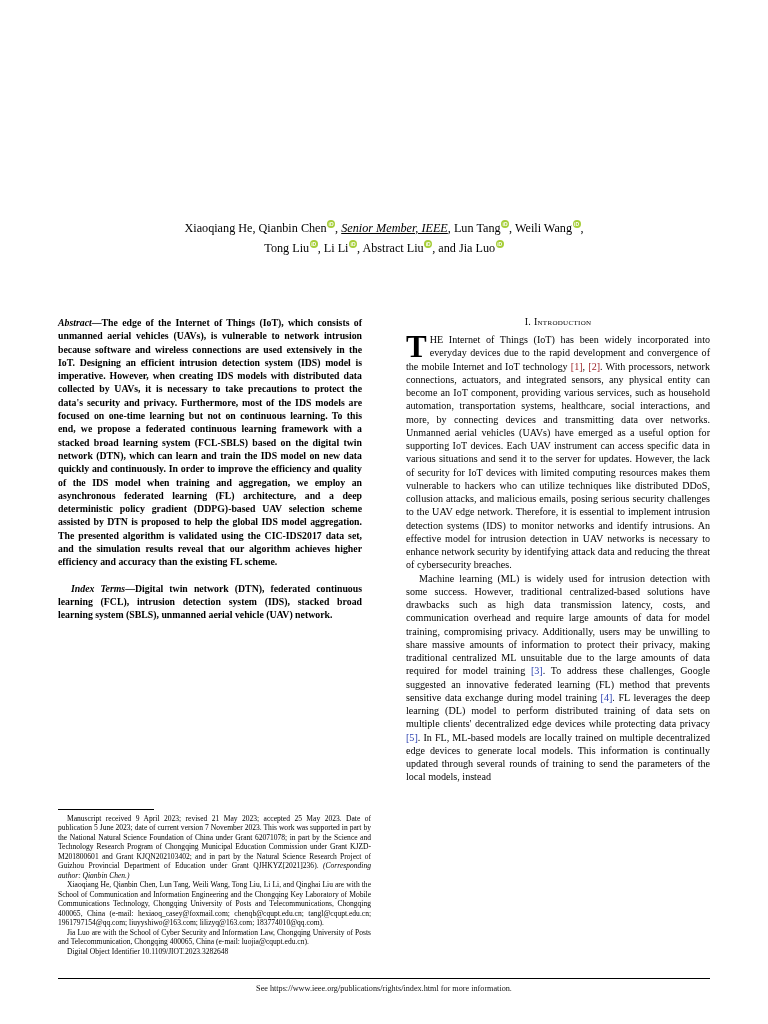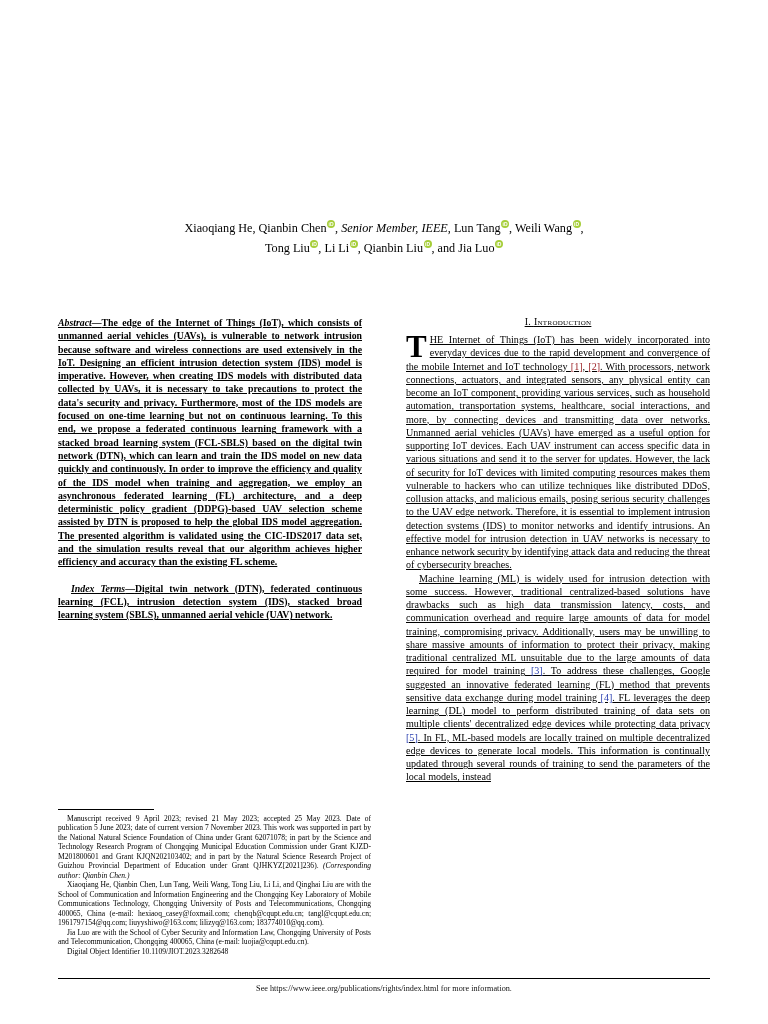--- a/index.html
+++ b/index.html
@@ -63,21 +63,21 @@
   
   .authors {
     position: absolute;
     top: 218px;
     left: 70px;
     right: 70px;
     text-align: center;
     font-size: 12.2px;
     line-height: 20px;
   }
-  .authors em { font-style: italic; }
+  .authors em { font-style: italic; text-decoration: underline; }
   .orcid {
     display: inline-block;
     width: 8px;
     height: 8px;
     border-radius: 50%;
     background: #A6CE39;
     position: relative;
     top: -4px;
     margin-left: 0.5px;
     vertical-align: baseline;
@@ -96,21 +96,20 @@
 
   
   .columns {
     position: absolute;
     top: 316px;
     left: 58px;
     width: 652px;
     height: 640px;
     display: flex;
     gap: 44px;
-    text-decoration: underline;
   }
   .col {
     width: 313px;
     position: relative;
   }
 
   p.just {
     margin: 0;
     text-align: justify;
     text-justify: inter-word;
@@ -214,21 +213,21 @@
 </style>
 </head>
 <body>
 
 <div class="page">
 
 
 
   <div class="authors">
     <div><span>Xiaoqiang He, Qianbin Chen</span><span class="orcid"></span><span>, </span><em>Senior Member, IEEE</em><span>, Lun Tang</span><span class="orcid"></span><span>, Weili Wang</span><span class="orcid"></span>,</div>
-    <div><span>Tong Liu</span><span class="orcid"></span><span>, Li Li</span><span class="orcid"></span><span>, Qianbin Liu</span><span class="orcid"></span><span>, and Jia Luo</span><span class="orcid"></span></div>
+    <div><span>Tong Liu</span><span class="orcid"></span><span>, Li Li</span><span class="orcid"></span><span>, Abstract Liu</span><span class="orcid"></span><span>, and Jia Luo</span><span class="orcid"></span></div>
   </div>
 
   <div class="columns">
 
     <div class="col">
 
       <p class="abstract-text"><span class="lead">Abstract</span><span>—</span><span>The edge of the Internet of Things (IoT), which consists of unmanned aerial vehicles (UAVs), is vulnerable to network intrusion because software and wireless connections are used extensively in the IoT. Designing an efficient intrusion detection system (IDS) model is imperative. However, when creating IDS models with distributed data collected by UAVs, it is necessary to take precautions to protect the data's security and privacy. Furthermore, most of the IDS models are focused on one-time learning but not on continuous learning. To this end, we propose a federated continuous learning framework with a stacked broad learning system (FCL-SBLS) based on the digital twin network (DTN), which can learn and train the IDS model on new data quickly and continuously. In order to improve the efficiency and quality of the IDS model when training and aggregation, we employ an asynchronous federated learning (FL) architecture, and a deep deterministic policy gradient (DDPG)-based UAV selection scheme assisted by DTN is proposed to help the global IDS model aggregation. The presented algorithm is validated using the CIC-IDS2017 data set, and the simulation results reveal that our algorithm achieves higher efficiency and accuracy than the existing FL scheme.</span></p>
 
       <p class="indexterms"><span class="lead">Index Terms</span><span>—</span><span>Digital twin network (DTN), federated continuous learning (FCL), intrusion detection system (IDS), stacked broad learning system (SBLS), unmanned aerial vehicle (UAV) network.</span></p>
 

